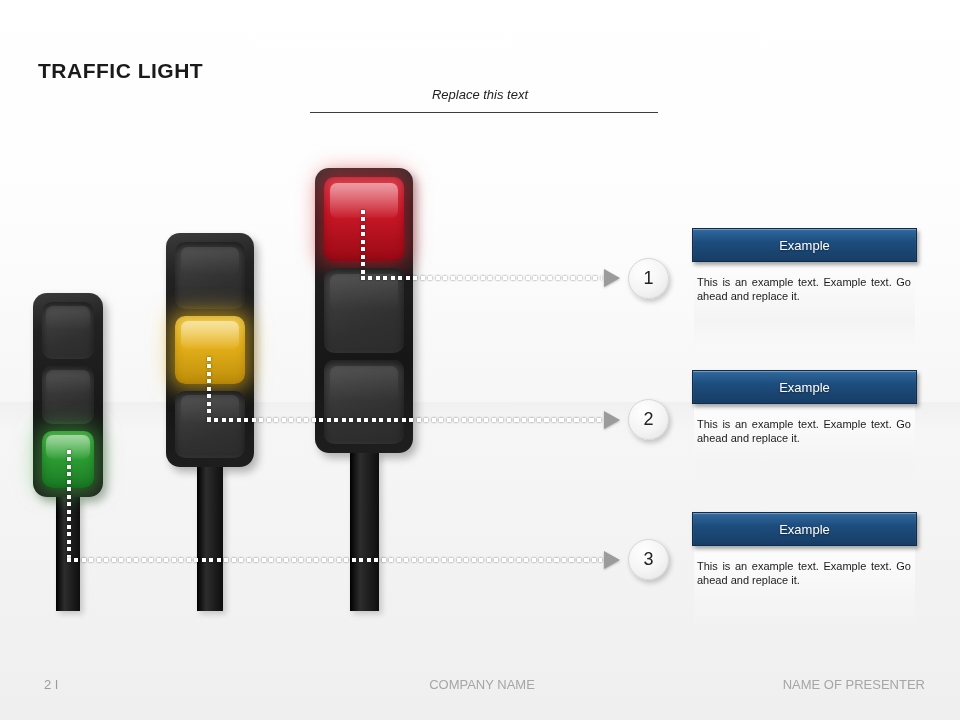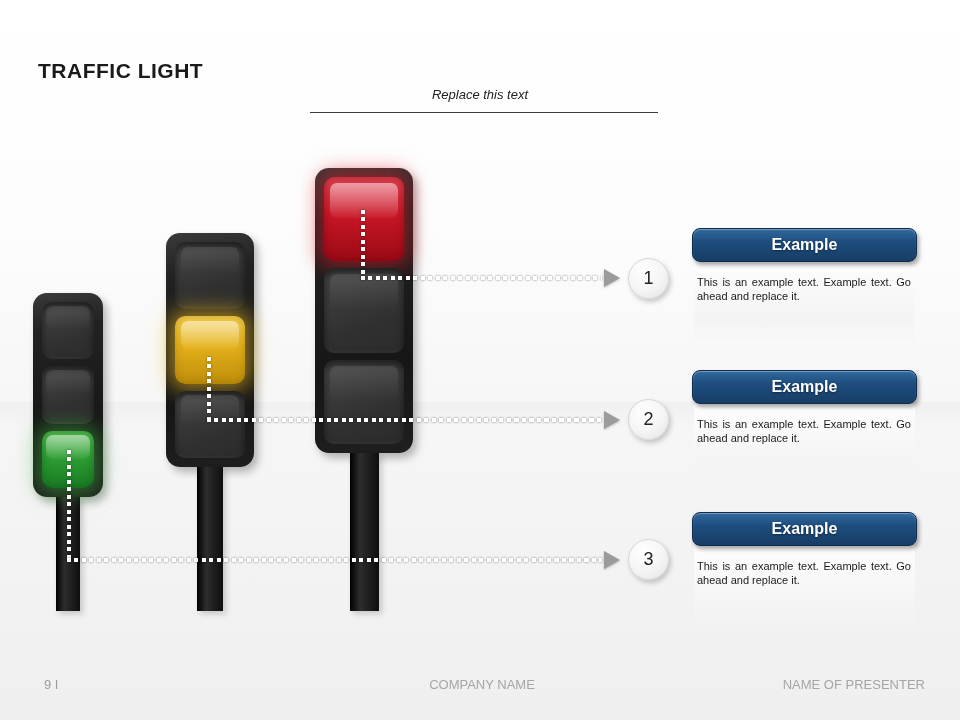--- a/index.html
+++ b/index.html
@@ -69,26 +69,26 @@
     background:radial-gradient(circle at 38% 30%,#ffffff 0%,#f4f4f4 55%,#e2e2e2 100%);
     border:1px solid #d6d6d6;box-shadow:2px 3px 5px rgba(0,0,0,0.2);
     display:flex;align-items:center;justify-content:center;font-size:18px;color:#222;}
   .nc1{left:628px;top:258px;}
   .nc2{left:628px;top:399px;}
   .nc3{left:628px;top:539px;}
 
   
   .card{position:absolute;left:692px;width:225px;z-index:4;}
   .card1{top:228px;} .card2{top:370px;} .card3{top:512px;}
-  .card-header{position:relative;height:34px;border-radius:8px;box-sizing:border-box;
+  .card-header{position:relative;height:34px;border-radius:0;box-sizing:border-box;
     background:linear-gradient(180deg,#31699e 0%,var(--navy-header) 40%,#173d65 100%);
     border:1px solid #0f2c4d;
     box-shadow:inset 0 1px 1px rgba(255,255,255,0.35),2px 3px 4px rgba(0,0,0,0.35);
     display:flex;align-items:center;justify-content:center;
-    color:#fff;font-weight:700;font-size:16px;text-shadow:0 1px 2px rgba(0,0,0,0.45);}
+    color:#fff;font-weight:400;font-size:13px;text-shadow:0 1px 2px rgba(0,0,0,0.45);}
   .card-body{box-sizing:border-box;width:221px;margin:0 auto;padding:14px 4px 42px 3px;
     font-size:11px;line-height:1.26;color:#1b1b1b;text-align:justify;
     background:linear-gradient(180deg,#fdfdfd 0%,#f4f4f4 70%,rgba(244,244,244,0) 100%);}
 
   
   .footer{position:absolute;left:0;right:0;top:677px;height:26px;font-size:13px;color:#9c9c9c;}
   .page{position:absolute;left:44px;}
   .company{position:absolute;left:4px;right:0;text-align:center;color:#a6a6a6;}
   .presenter{position:absolute;right:35px;color:#a6a6a6;}
 </style>
@@ -176,17 +176,17 @@
   <div class="card card2">
     <div class="card-header">Example</div>
     <div class="card-body">This is an example text. Example text. Go ahead and replace it.</div>
   </div>
   <div class="card card3">
     <div class="card-header">Example</div>
     <div class="card-body">This is an example text. Example text. Go ahead and replace it.</div>
   </div>
 
   <div class="footer">
-    <span class="page">9 I</span>
+    <span class="page">2 I</span>
     <span class="company">COMPANY NAME</span>
     <span class="presenter">NAME OF PRESENTER</span>
   </div>
 </div>
 
 </body></html>

